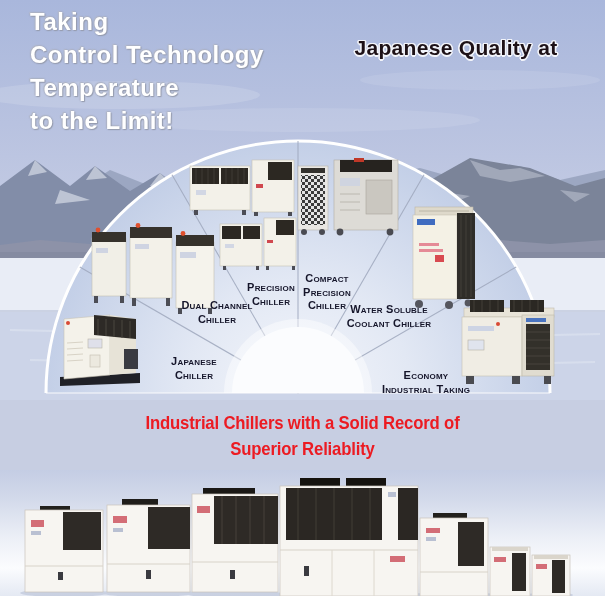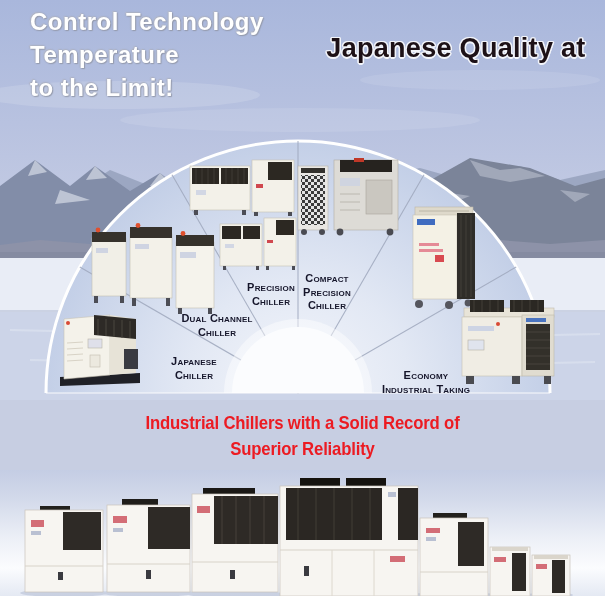--- a/index.html
+++ b/index.html
@@ -14,21 +14,21 @@
   
   .hl-left{
     position:absolute;left:30px;top:5px;width:300px;
     font-size:24px;font-weight:bold;line-height:33px;color:#ffffff;
     text-shadow:0 0 2px #8a90a4, 1px 1px 1px #9aa0b2, -1px -1px 1px #b9bfd0;
     letter-spacing:0.5px;
   }
   .hl-left span{display:block;}
   .hl-right{
     position:absolute;left:312px;top:31px;width:288px;
-    font-size:27px;font-weight:bold;line-height:34px;color:#1d1117;text-align:center;
+    font-size:21px;font-weight:bold;line-height:34px;color:#1d1117;text-align:center;
     text-shadow:-1.5px 0 #f2f4fa,1.5px 0 #f2f4fa,0 -1.5px #f2f4fa,0 1.5px #f2f4fa,
                 -1px -1px #f2f4fa,1px 1px #f2f4fa,-1px 1px #f2f4fa,1px -1px #f2f4fa;
     letter-spacing:0.3px;
   }
   .hl-right span{display:block;}
 
   
   .tagline{
     position:absolute;left:0;top:410px;width:605px;text-align:center;
     font-size:19px;font-weight:bold;line-height:26px;color:#ec1b22;
@@ -289,39 +289,44 @@
     <circle cx="42" cy="30" r="2" fill="#d84a34"></circle>
     <rect x="10" y="82" width="8" height="8" fill="#4a4b50"></rect>
       <rect x="56" y="82" width="8" height="8" fill="#4a4b50"></rect>
       <rect x="88" y="82" width="7" height="8" fill="#4a4b50"></rect>
   </svg>
 
   <div class="plabel" style="left:194px;top:355px">
     <span>Japanese</span>
     <span>Chiller</span>
   </div>
-  <div class="plabel" style="left:217px;top:312px">
+  <div class="plabel" style="left:217px;top:299px">
     <span>Dual Channel</span>
     <span>Chiller</span>
   </div>
   <div class="plabel" style="left:271px;top:281px">
     <span>Precision</span>
     <span>Chiller</span>
   </div>
   <div class="plabel" style="left:327px;top:272px">
     <span>Compact</span>
     <span>Precision</span>
     <span>Chiller</span>
   </div>
+  <div class="plabel" style="left:389px;top:303px">
+    <span>Water Soluble</span>
+    <span>Coolant Chiller</span>
+  </div>
   <div class="plabel" style="left:426px;top:369px">
     <span>Economy</span>
     <span>Industrial Taking</span>
   </div>
 
   <div class="hl-left">
+    <span>Taking</span>
     <span>Control Technology</span>
     <span>Temperature</span>
     <span>to the Limit!</span>
   </div>
   <div class="hl-right">
     <span>Japanese Quality at</span>
   </div>
 
   <div class="tagline">
     <span>Industrial Chillers with a Solid Record of</span>

